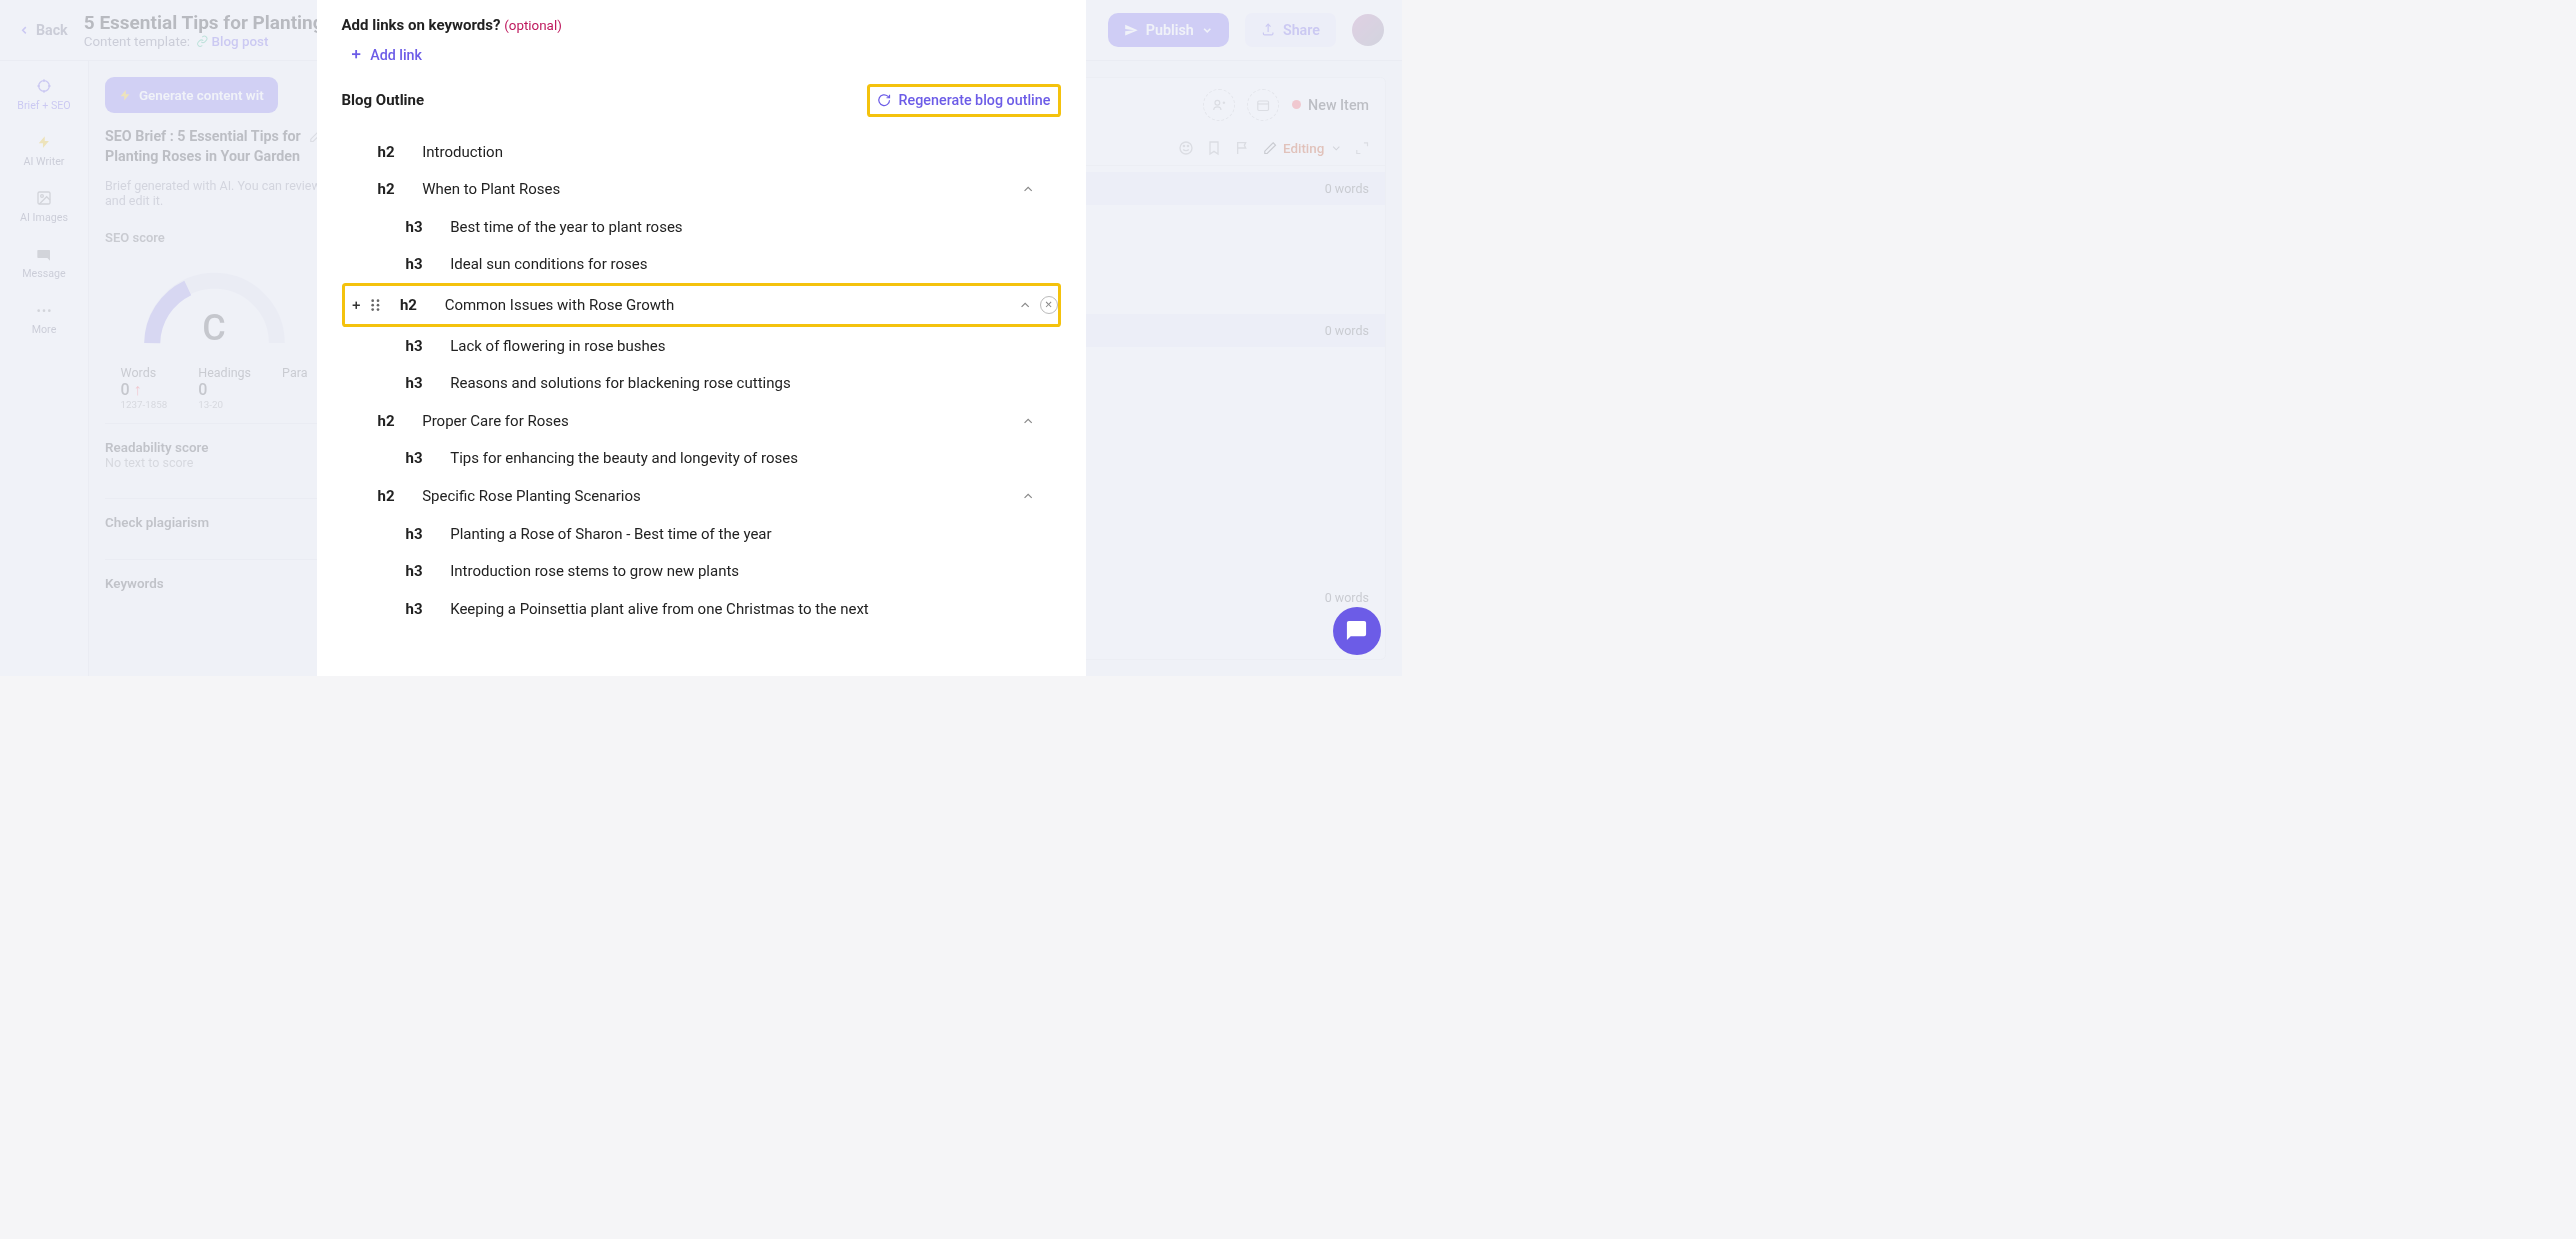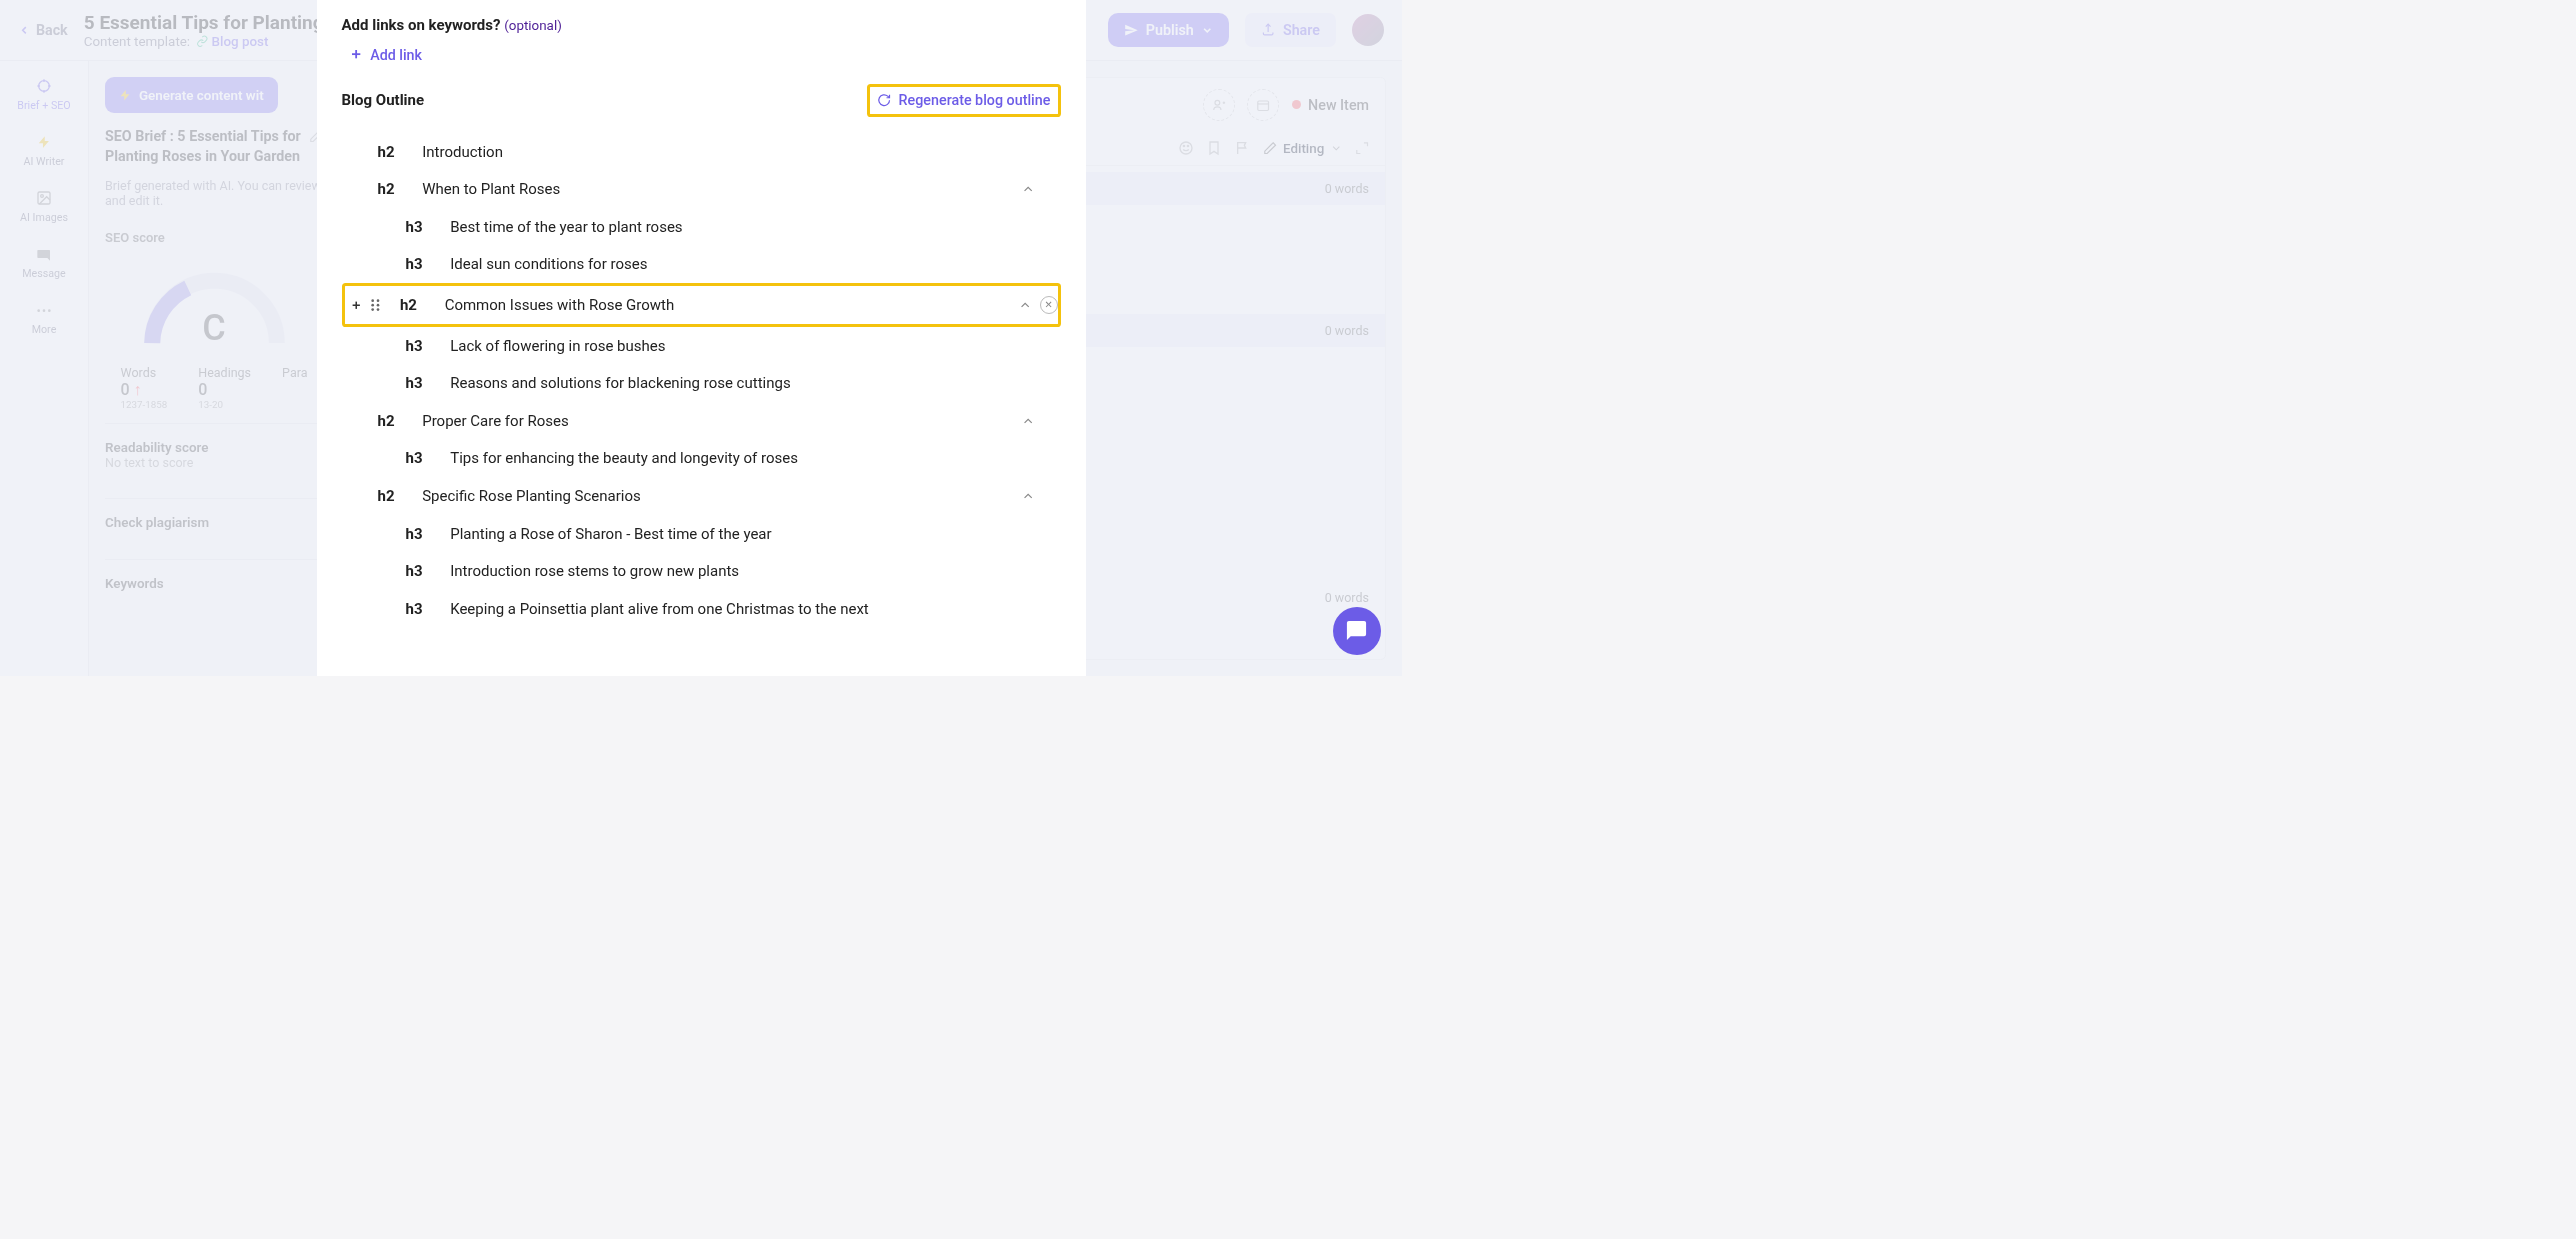--- a/index.html
+++ b/index.html
@@ -36,28 +36,28 @@
 .metric-val { font-size: 16px; font-weight: 500; color: #555; }
 .metric-range { font-size: 9.8px; color: #999; }
 .panel-row { border-top: 0.9px solid #e5e5ea; padding: 16px 0; font-size: 13.4px; font-weight: 600; color: #444; }
 .panel-sub { font-size: 12.5px; color: #999; font-weight: 400; }
 
 .editor-panel { flex: 1; background:#fff; margin: 16px 16px 16px 0; border-radius: 5.4px; border:0.9px solid #eee; position:relative; }
 .editor-top { display:flex; justify-content:flex-end; padding: 10.7px 16px; gap: 12.5px; align-items:center; color:#999;}
 .status-pill { display:flex; align-items:center; gap:7.2px; font-size:14.3px; color:#333; font-weight:500;}
 .status-dot { width:9px;height:9px;border-radius:50%; background:#ff5a5f; }
 .toolbar { display:flex; justify-content:flex-end; padding: 9px 16px; gap:12.5px; align-items:center; color:#999; border-bottom:0.9px solid #eee;}
-.edit-mode { display:flex; align-items:center; gap:5.4px; color:#0f172a; font-weight:500; font-size:13.4px;}
+.edit-mode { display:flex; align-items:center; gap:5.4px; color:#c2410c; font-weight:500; font-size:13.4px;}
 .heading-row { background:#eef0f9; padding: 9px 16px; display:flex; justify-content:flex-end; font-size:12.5px; color:#666; margin: 5.4px 0;}
 
 
 .overlay { position:absolute; inset:0; background:rgba(235,237,245,0.75); display:flex; justify-content:center; align-items:flex-start; }
 .modal { width: 769px; background:#fff; height:100%; padding: 16px 25px; overflow-y:auto; }
 .add-links-row { font-size:15px; font-weight:700; color:#222; }
-.optional { font-size:13.4px; color:#4c1d95; font-weight:400; }
+.optional { font-size:13.4px; color:#be185d; font-weight:400; }
 .add-link-btn { color:#6c5ce7; font-size:14.3px; font-weight:500; display:flex; align-items:center; gap:7.2px; margin:12.5px 0 21.5px 7.2px; }
 .section-head { display:flex; justify-content:space-between; align-items:center; margin-bottom: 16px; }
 .section-title { font-size:15px; font-weight:700; color:#222; }
 .regen-btn { display:flex; align-items:center; gap:7.2px; color:#6c5ce7; font-size:14.3px; font-weight:500; padding:5.4px 7.2px; }
 .regen-highlight { border:3.6px solid #f4c20d; border-radius:3.6px; }
 
 .outline-row { display:flex; align-items:center; gap:19.7px; padding: 9.8px 7.2px; font-size:15px; color:#222; position:relative;}
 .outline-row .tag { font-weight:700; width:25px; }
 .outline-row.h2 { padding-left: 36px; }
 .outline-row.h3 { padding-left: 64px; }

